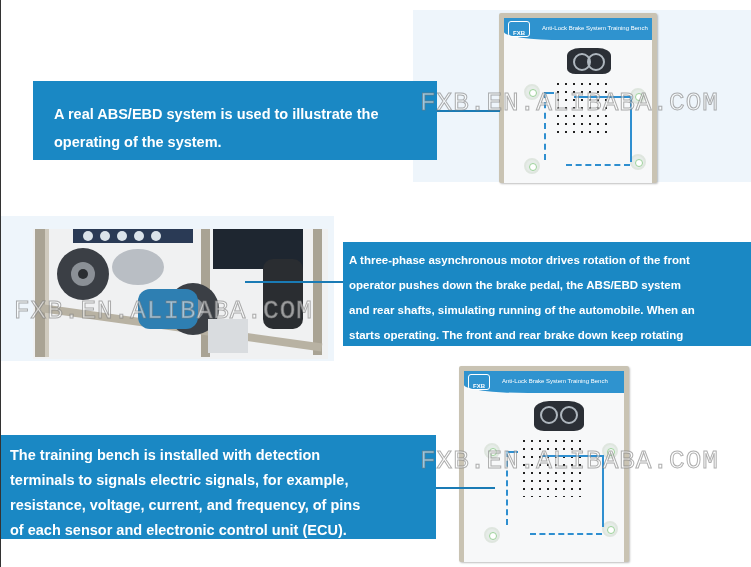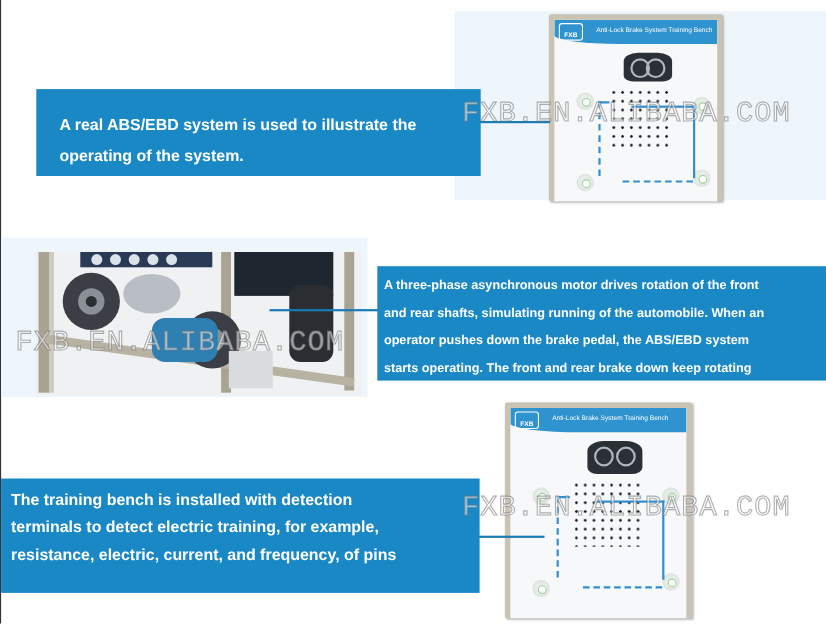--- a/index.html
+++ b/index.html
@@ -88,22 +88,22 @@
     <circle cx="160" cy="80" r="26" fill="#3b3f45"></circle>
       <circle cx="160" cy="80" r="11" fill="#8b9096"></circle>
     <rect x="105" y="60" width="60" height="40" rx="12" fill="#2e7fb2"></rect>
     <rect x="175" y="90" width="40" height="34" fill="#d9dcdf"></rect>
     <rect x="230" y="30" width="40" height="70" fill="#2a2d31" rx="10"></rect>
   </svg>
 </div>
 <div class="line" style="left:245px;top:281px;width:100px;"></div>
 <div class="caption" style="left:343px;top:242px;width:408px;height:104px;padding:6px 0 0 6px;font-size:11.5px;line-height:25px;overflow:hidden;">
   <p>A three-phase asynchronous motor drives rotation of the front</p>
+  <p>operator pushes down the brake pedal, the ABS/EBD system</p>
   <p>and rear shafts, simulating running of the automobile. When an</p>
-  <p>operator pushes down the brake pedal, the ABS/EBD system</p>
   <p>starts operating. The front and rear brake down keep rotating</p>
   <p>pedal.</p>
 </div>
 <div class="watermark" style="left:14px;top:296px;">FXB.EN.ALIBABA.COM</div>
 
 <div class="board" style="left:459px;top:366px;width:170px;height:196px;">
   <div class="board-inner">
     <div class="board-header">
       <div class="board-logo">FXB</div>
       <div class="board-title">Anti-Lock Brake System Training Bench</div>
@@ -115,16 +115,17 @@
     <div class="wheel" style="left:20px;top:156px;"></div>
     <div class="wheel" style="left:138px;top:150px;"></div>
     <div class="pipe dash" style="left:42px;top:80px;width:12px;height:74px;border-width:2px 0 0 2px;"></div>
     <div class="pipe solid" style="left:78px;top:84px;width:62px;height:72px;border-width:2px 2px 0 0;"></div>
     <div class="pipe dash" style="left:66px;top:162px;width:72px;height:2px;border-width:2px 0 0 0;"></div>
   </div>
 </div>
 <div class="line" style="left:405px;top:487px;width:90px;"></div>
 <div class="caption" style="left:1px;top:435px;width:435px;height:104px;padding:8px 0 0 9px;font-size:14.5px;line-height:25px;overflow:hidden;">
   <p>The training bench is installed with detection</p>
-  <p>terminals to detect electric training, for example,</p>
-  <p>resistance, electric, current, and frequency, of pins</p>
+  <p>terminals to signals electric signals, for example,</p>
+  <p>resistance, voltage, current, and frequency, of pins</p>
+  <p>of each sensor and electronic control unit (ECU).</p>
 </div>
 <div class="watermark" style="left:420px;top:446px;">FXB.EN.ALIBABA.COM</div>
 
 </body></html>

